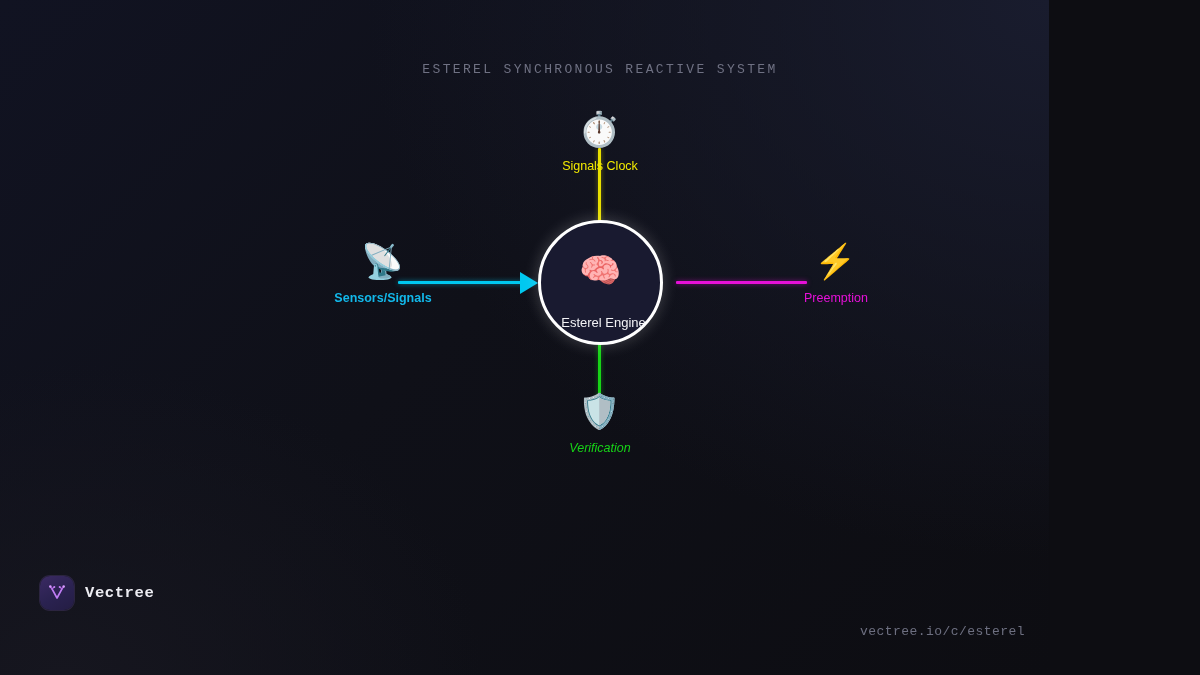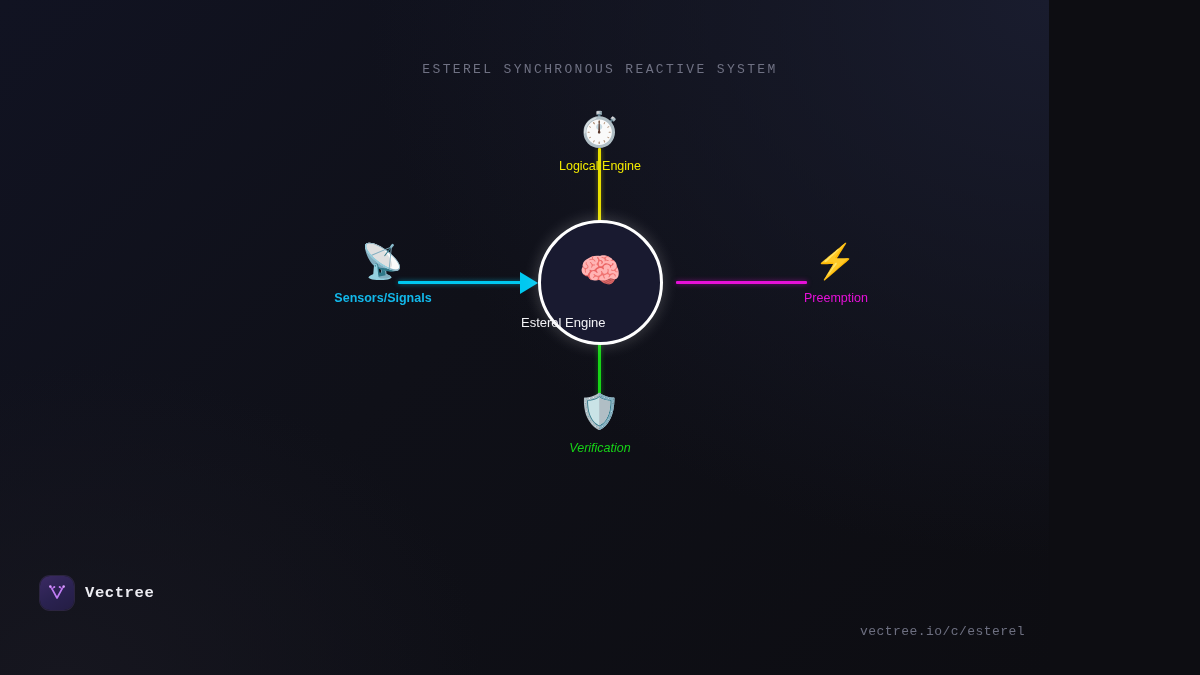--- a/index.html
+++ b/index.html
@@ -87,20 +87,21 @@
     left: 0; top: 30px;
     width: 100%;
     text-align: center;
     font-size: 34px;
     line-height: 1;
   }
   .center-label {
     position: absolute;
     left: -20px; top: 92px;
     width: 165px;
+    text-align: center;
     font-size: 13px;
     color: #f2f2f5;
   }
 
   
   .node {
     position: absolute;
     width: 150px;
     text-align: center;
   }
@@ -179,21 +180,21 @@
   <div class="edge edge-h edge-preempt"></div>
   <div class="edge edge-v edge-verify"></div>
 
   <div class="center-node">
     <div class="center-emoji">🧠</div>
     <div class="center-label">Esterel Engine</div>
   </div>
 
   <div class="node node-clock">
     <div class="node-emoji">⏱️</div>
-    <div class="node-label c-yellow">Logical Engine</div>
+    <div class="node-label c-yellow">Signals Clock</div>
   </div>
 
   <div class="node node-sensor">
     <div class="node-emoji">📡</div>
     <div class="node-label c-cyan">Sensors/Signals</div>
   </div>
 
   <div class="node node-preempt">
     <div class="node-emoji">⚡</div>
     <div class="node-label c-magenta">Preemption</div>

